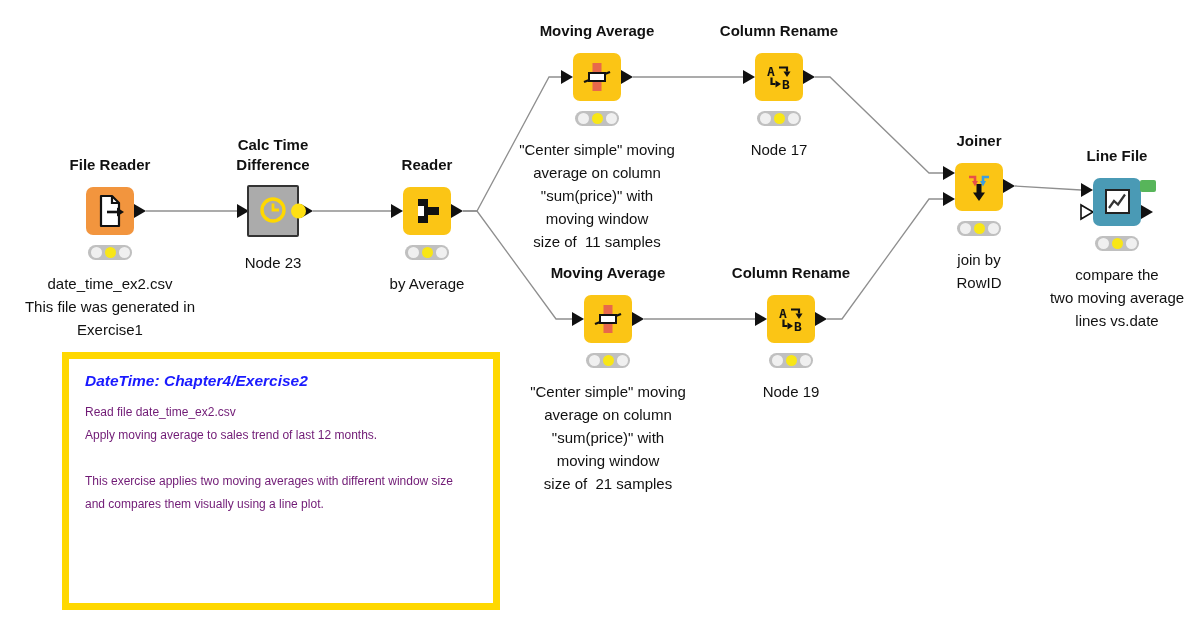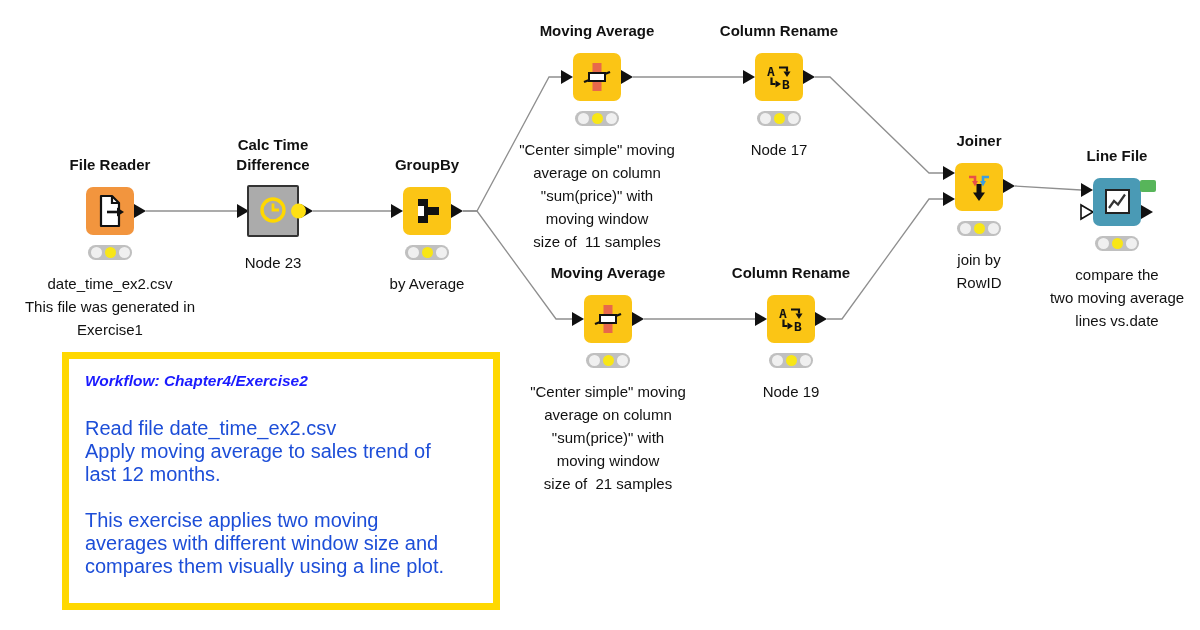--- a/index.html
+++ b/index.html
@@ -24,21 +24,21 @@
            display:flex;align-items:center;justify-content:center;gap:3px;}
   .traffic .dot{width:11px;height:11px;border-radius:50%;background:#F0F0F0;}
   .traffic .dot.on{background:#F8E617;}
   .flowvar-dot{position:absolute;right:-9px;top:50%;transform:translateY(-50%);
                width:15px;height:15px;border-radius:50%;background:#FFE012;z-index:3;}
   .view-tab{position:absolute;left:47px;top:2px;width:16px;height:12px;background:#57B55A;
             border-radius:2px;z-index:1;}
   .annotation{position:absolute;left:62px;top:352px;width:438px;height:258px;box-sizing:border-box;
               border:7px solid #FFD800;background:#fff;padding:13px 10px 0 16px;z-index:2;}
   .annotation-title{color:#1A1AFF;font-weight:bold;font-style:italic;font-size:15.5px;}
-  .annotation-body{margin-top:27px;font-size:20px;line-height:23px;color:#1d4ed8;
+  .annotation-body{margin-top:11px;font-size:12px;line-height:23px;color:#701a75;
                    white-space:pre-wrap;width:372px;}
   .icon-svg{position:absolute;left:0;top:0;}
 </style>
 </head>
 <body>
 
 <div class="canvas">
 
   <svg class="layer" width="1200" height="630">
     <g stroke="#8F8F8F" stroke-width="1.3" fill="none">
@@ -102,21 +102,21 @@
       <svg class="icon-svg" width="48" height="48">
         <circle cx="24" cy="23" r="11" fill="none" stroke="#FFD800" stroke-width="3.4"></circle>
         <path d="M24 16.5 V23 H30" fill="none" stroke="#FFD800" stroke-width="2.8"></path>
       </svg>
       <span class="flowvar-dot"></span>
     </div>
     <div class="node-comment">Node 23</div>
   </div>
 
   <div class="node n-yellow" style="left:403px;top:187px">
-    <div class="node-title">GroupBy</div>
+    <div class="node-title">Reader</div>
     <div class="node-body">
       <svg class="icon-svg" width="48" height="48">
         <rect x="15" y="12" width="10" height="24" fill="#111"></rect>
         <rect x="15" y="19" width="6" height="10" fill="#fff"></rect>
         <rect x="23" y="20" width="13" height="8" fill="#111"></rect>
       </svg>
     </div>
     <div class="traffic">
         <span class="dot"></span>
         <span class="dot on"></span>
@@ -241,20 +241,20 @@
         <span class="dot"></span>
         <span class="dot on"></span>
         <span class="dot"></span>
       </div>
     <div class="node-comment">compare the
 two moving average
 lines vs.date</div>
   </div>
 
   <div class="annotation">
-    <div class="annotation-title">Workflow: Chapter4/Exercise2</div>
+    <div class="annotation-title">DateTime: Chapter4/Exercise2</div>
     <div class="annotation-body">Read file date_time_ex2.csv
 Apply moving average to sales trend of last 12 months.
 
 This exercise applies two moving averages with different window size and compares them visually using a line plot.</div>
   </div>
 
 </div>
 
 </body></html>

